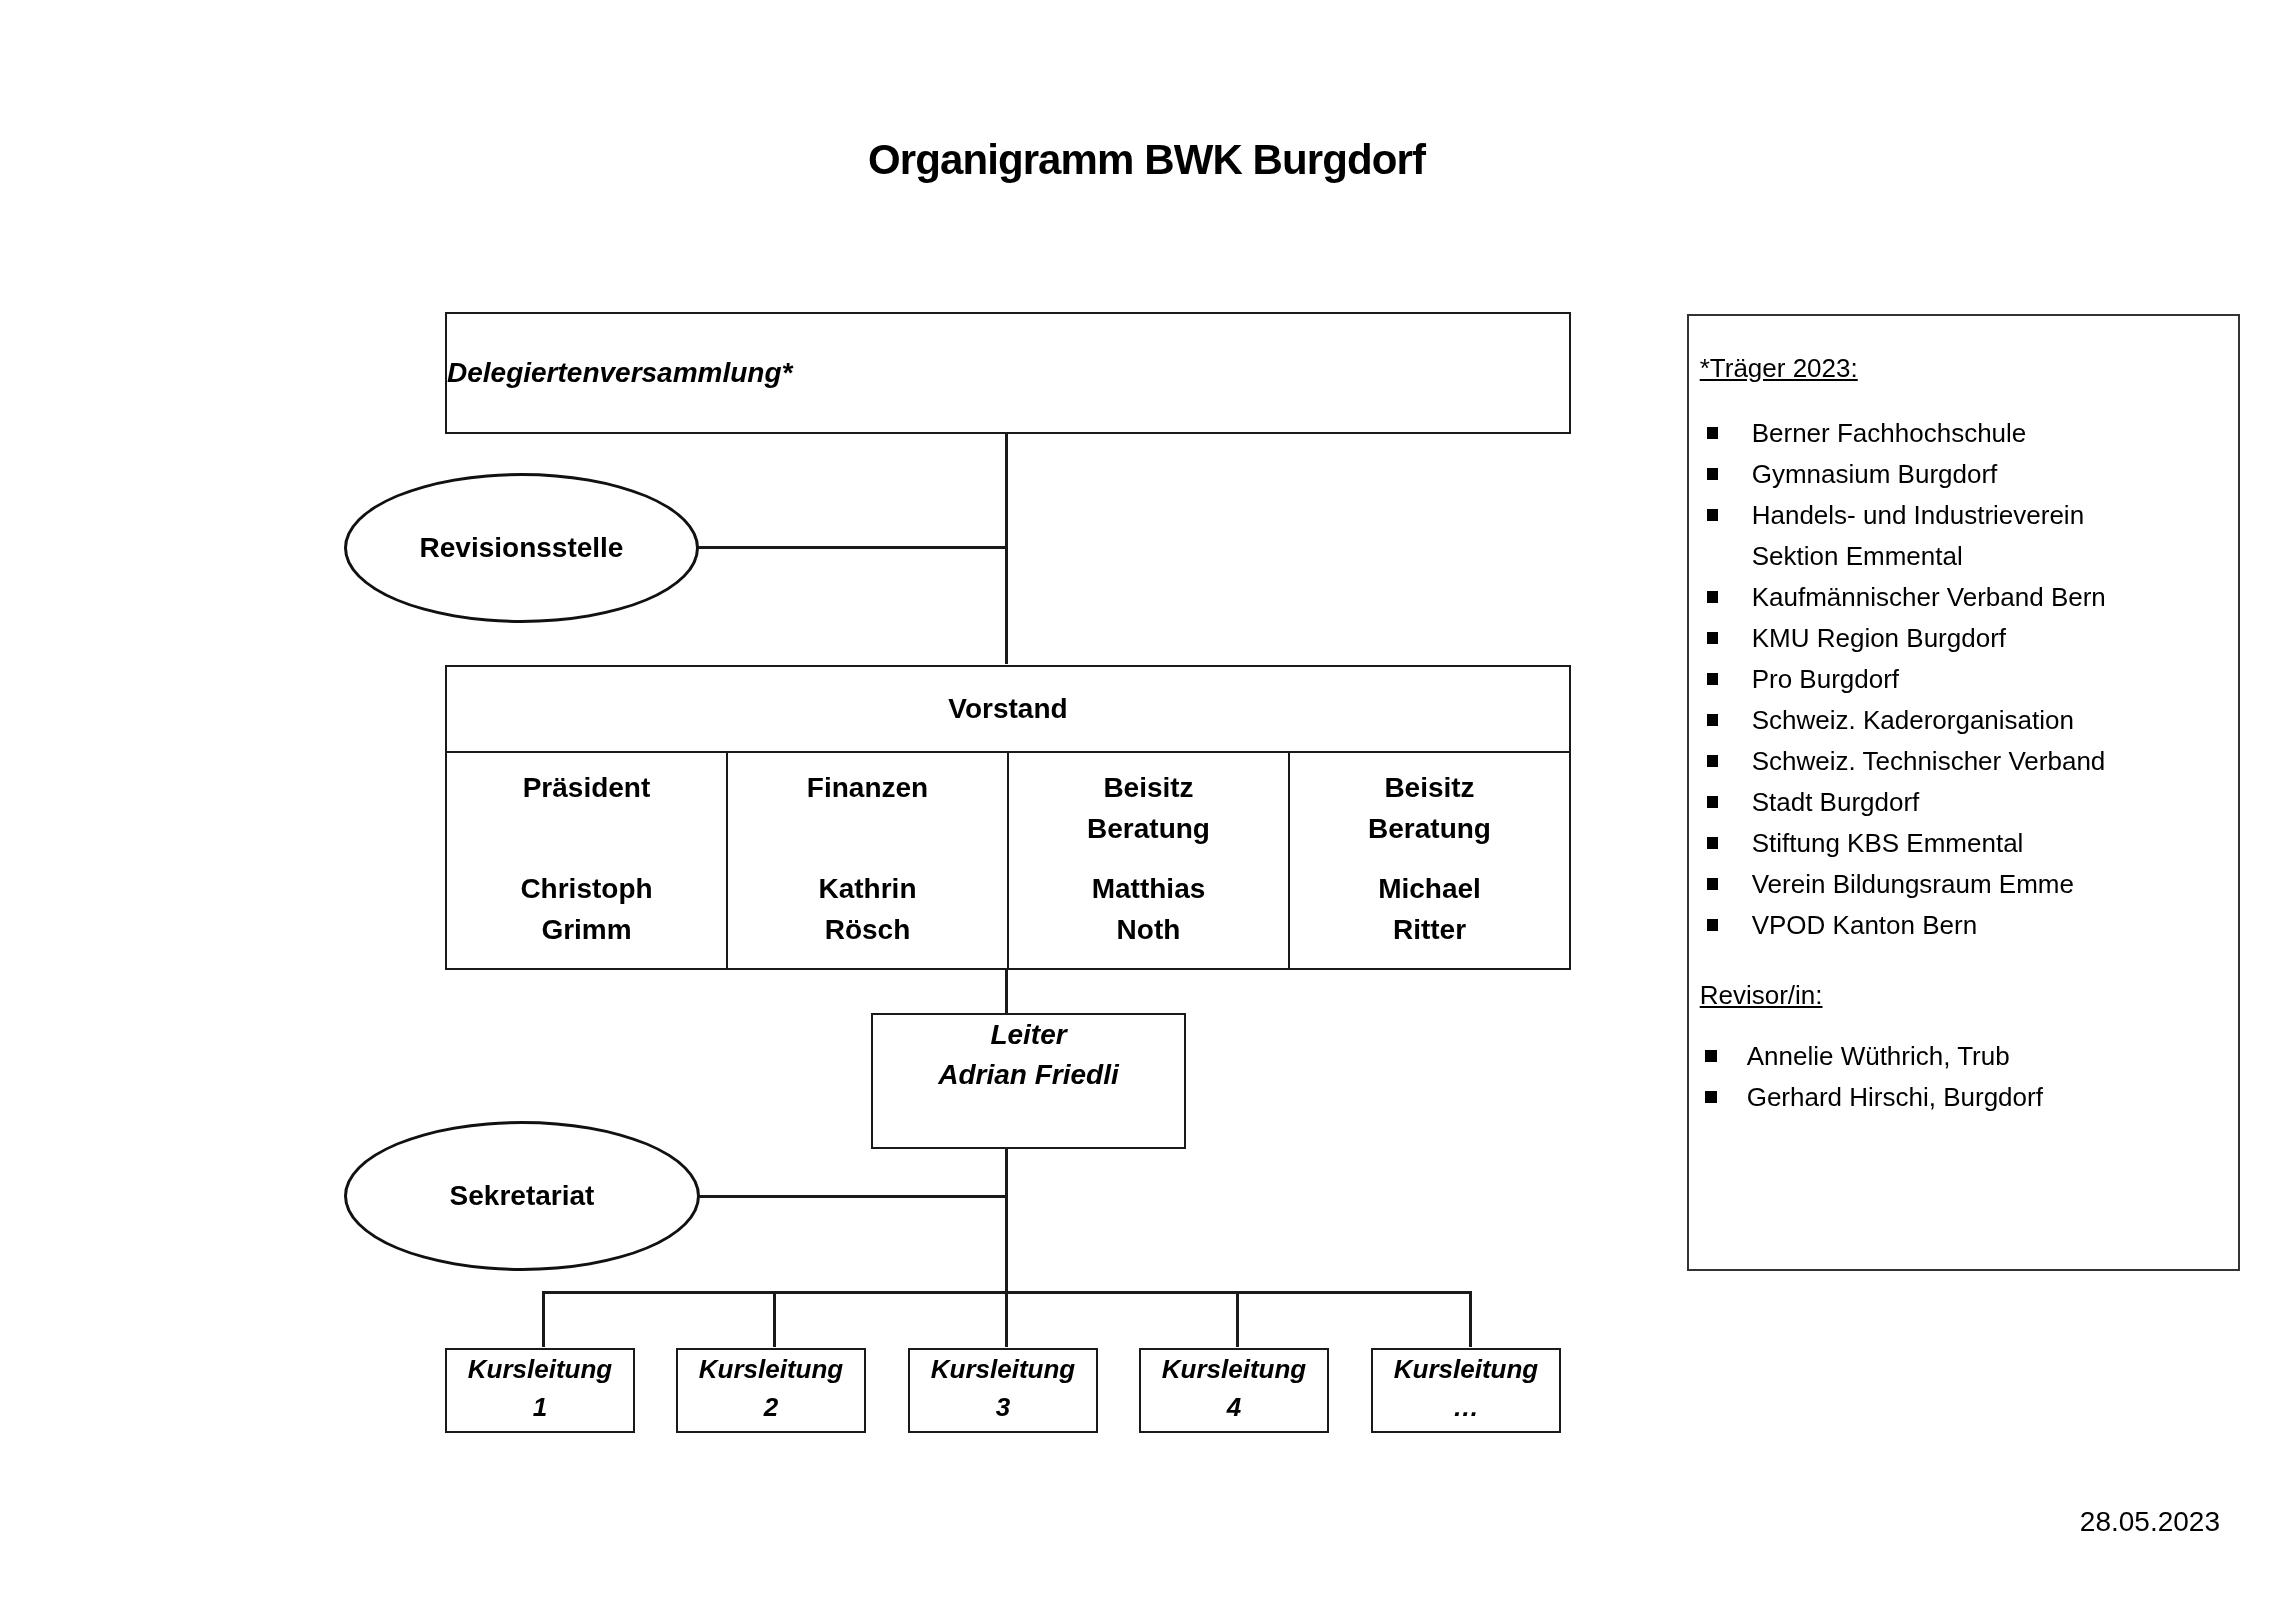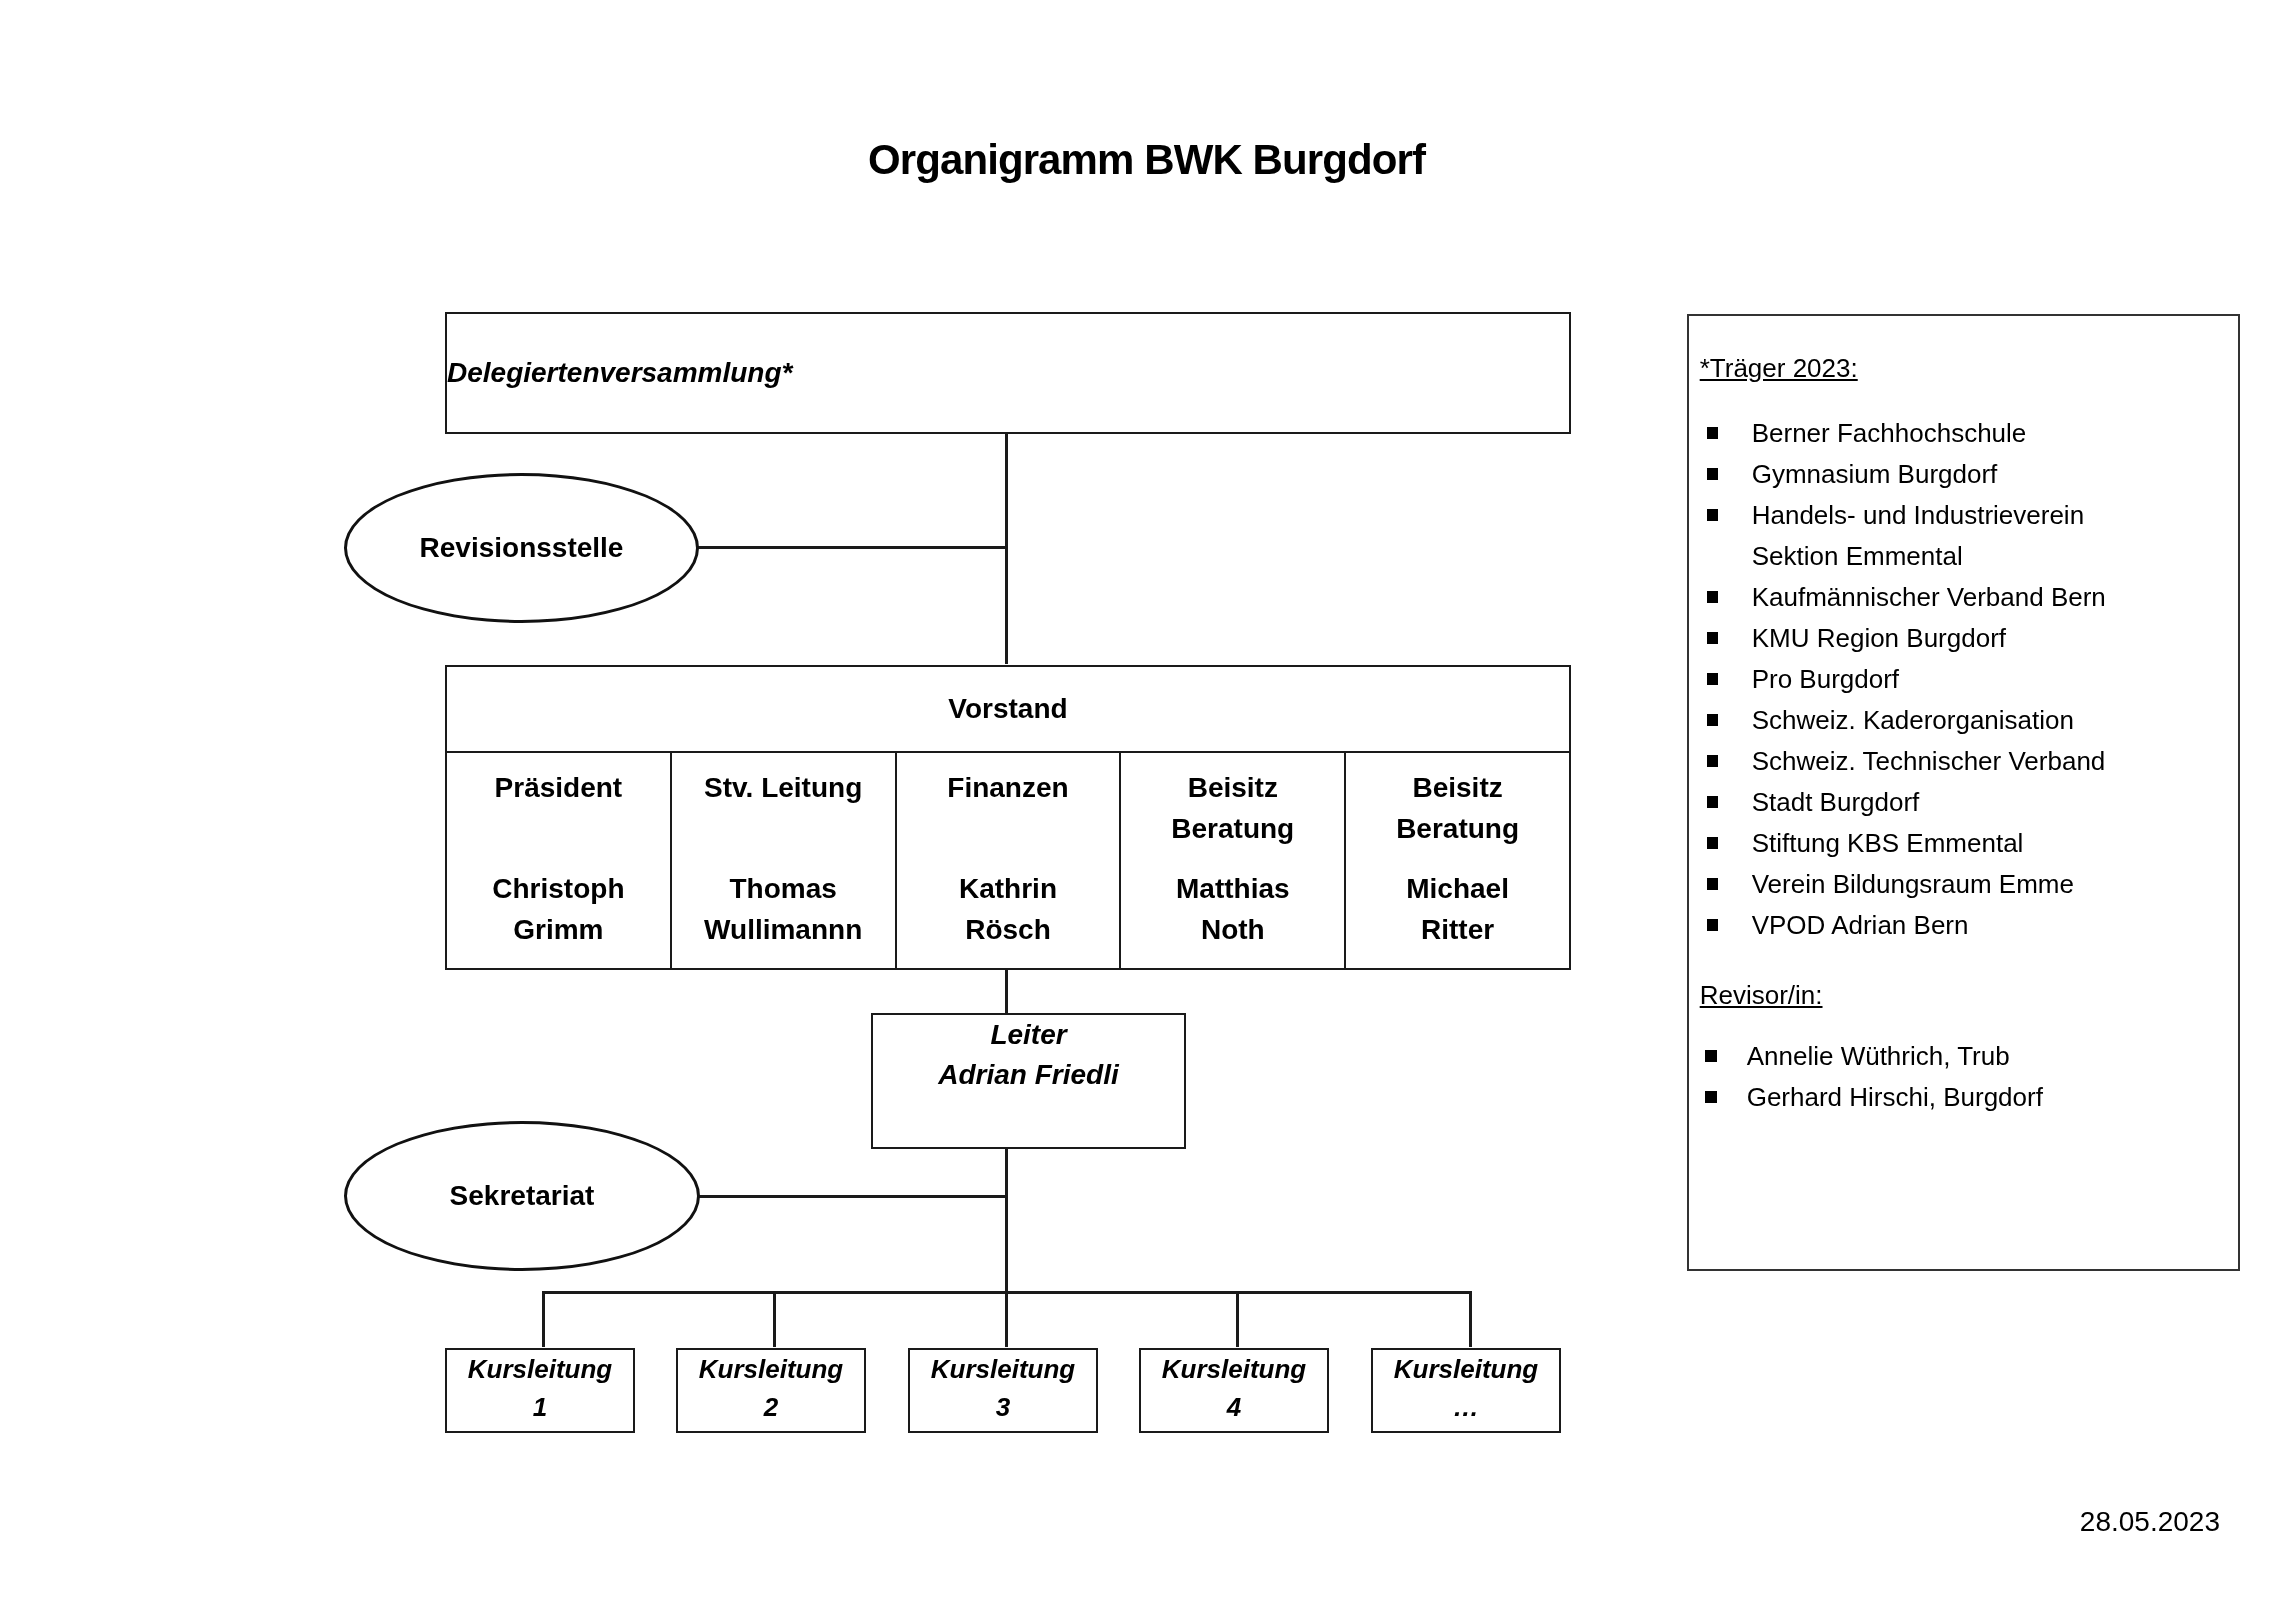--- a/index.html
+++ b/index.html
@@ -189,25 +189,20 @@
     <span>Revisionsstelle</span>
   </div>
 
   <div class="vorstand">
     <div class="vorstand-header">Vorstand</div>
     <div class="vorstand-cols">
       <div class="vcol">
         <div class="role">Präsident</div>
         <div class="name">Christoph
 Grimm</div>
-      </div>
-      <div class="vcol">
-        <div class="role">Stv. Leitung</div>
-        <div class="name">Thomas
-Wullimannn</div>
       </div>
       <div class="vcol">
         <div class="role">Finanzen</div>
         <div class="name">Kathrin
 Rösch</div>
       </div>
       <div class="vcol">
         <div class="role">Beisitz
 Beratung</div>
         <div class="name">Matthias
@@ -260,21 +255,21 @@
       <li><span class="bullet"></span><span class="li-text">Handels- und Industrieverein
 Sektion Emmental</span></li>
       <li><span class="bullet"></span><span class="li-text">Kaufmännischer Verband Bern</span></li>
       <li><span class="bullet"></span><span class="li-text">KMU Region Burgdorf</span></li>
       <li><span class="bullet"></span><span class="li-text">Pro Burgdorf</span></li>
       <li><span class="bullet"></span><span class="li-text">Schweiz. Kaderorganisation</span></li>
       <li><span class="bullet"></span><span class="li-text">Schweiz. Technischer Verband</span></li>
       <li><span class="bullet"></span><span class="li-text">Stadt Burgdorf</span></li>
       <li><span class="bullet"></span><span class="li-text">Stiftung KBS Emmental</span></li>
       <li><span class="bullet"></span><span class="li-text">Verein Bildungsraum Emme</span></li>
-      <li><span class="bullet"></span><span class="li-text">VPOD Adrian Bern</span></li>
+      <li><span class="bullet"></span><span class="li-text">VPOD Kanton Bern</span></li>
     </ul>
     <div class="panel-heading revisor-heading">Revisor/in:</div>
     <ul class="plist revisor-list">
       <li><span class="bullet"></span><span class="li-text">Annelie Wüthrich, Trub</span></li>
       <li><span class="bullet"></span><span class="li-text">Gerhard Hirschi, Burgdorf</span></li>
     </ul>
   </div>
 
   <div class="date">28.05.2023</div>
 

